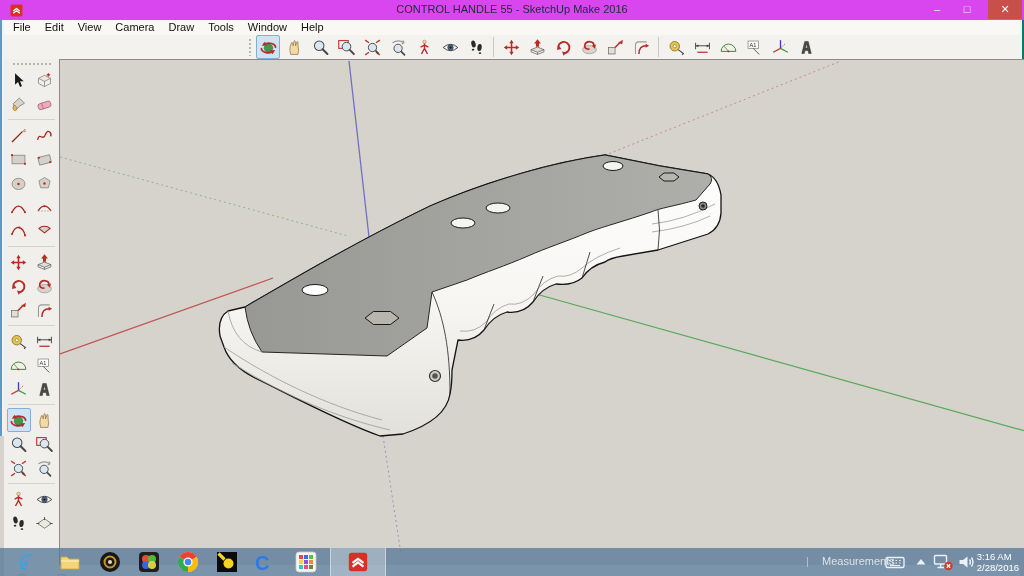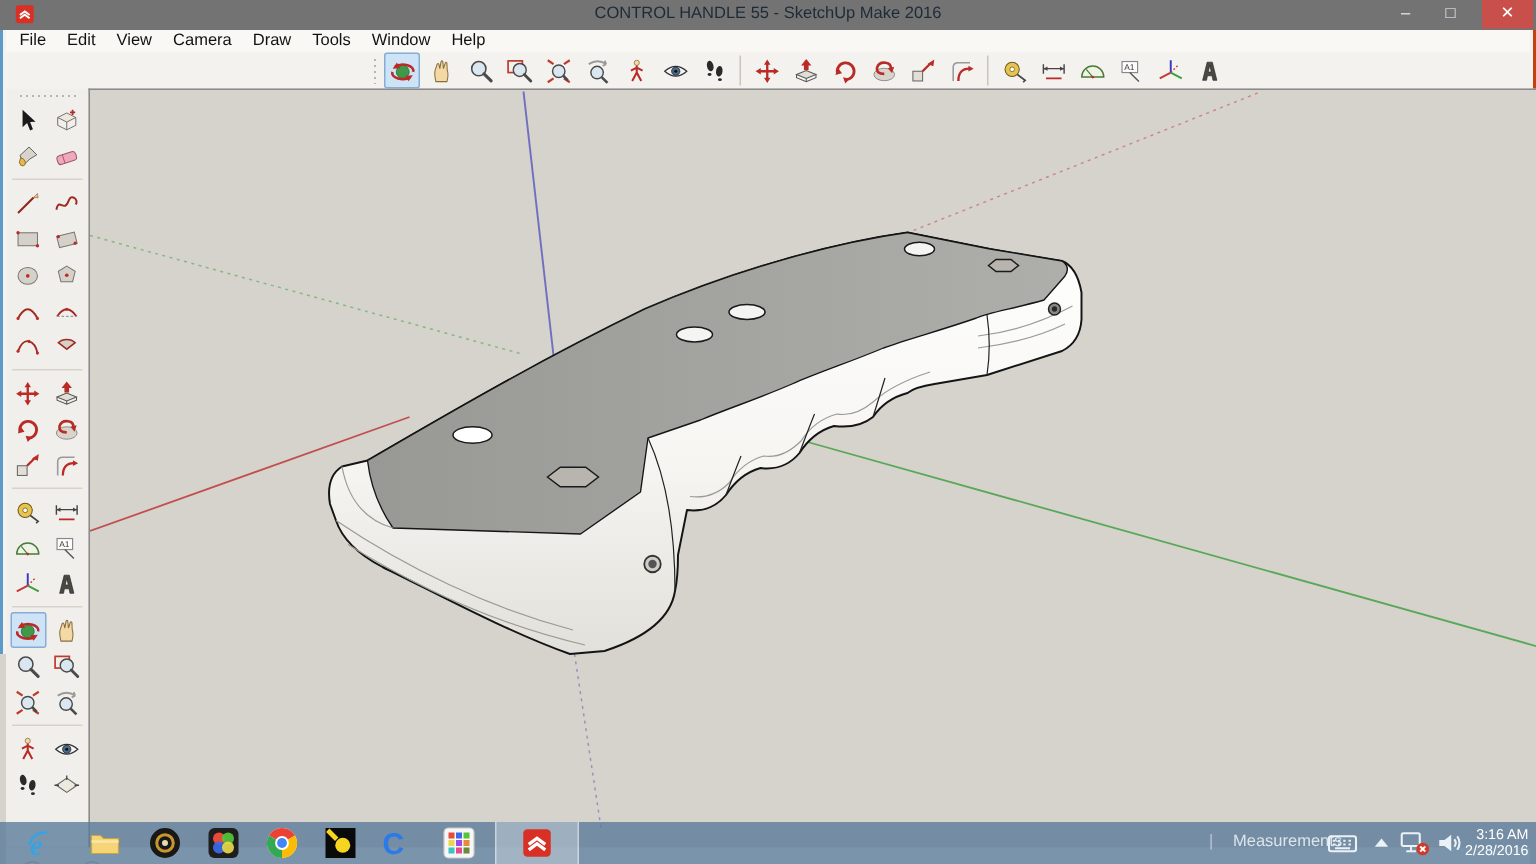--- a/index.html
+++ b/index.html
@@ -1,26 +1,26 @@
 <!DOCTYPE html>
 <html><head>
 <meta charset="utf-8">
 <style>
   html,body{margin:0;padding:0;}
   body{width:1024px;height:576px;position:relative;overflow:hidden;
        font-family:"Liberation Sans",sans-serif;background:#d6d3cd;-webkit-font-smoothing:antialiased;}
-  #titlebar{position:absolute;left:0;top:0;width:1024px;height:28px;background:#737373;}
+  #titlebar{position:absolute;left:0;top:0;width:1024px;height:28px;background:#d946ef;}
   #titlebar .ttl{position:absolute;left:0;right:0;top:3px;text-align:center;font-size:11px;color:#1d2b38;}
   #app-icon{position:absolute;left:10px;top:3px;width:13px;height:13px;}
   .wbtn{position:absolute;top:0;height:19px;line-height:18px;text-align:center;color:#eaf2fa;font-size:11px;cursor:default;}
   #btn-min{right:74px;width:26px;}
   #btn-max{right:44px;width:26px;}
   #btn-close{right:2px;width:34px;background:#c9504a;color:#fff;}
   #window-body{position:absolute;left:0;top:20px;width:1024px;height:416px;background:#f4f2ee;
-      border-left:2px solid #5b9ac9;border-right:2px solid #c2410c;box-sizing:border-box;}
+      border-left:2px solid #5b9ac9;border-right:2px solid #0f766e;box-sizing:border-box;}
   #menubar{position:absolute;left:2px;right:2px;top:0;height:15px;background:#f9f8f5;font-size:11px;color:#111;}
   #menubar span{display:inline-block;padding:1px 5px;margin-left:4px;}
   #toolbar{position:absolute;left:2px;right:2px;top:15px;height:24px;background:#f4f2ee;white-space:nowrap;}
   #toolbar-inner{position:absolute;left:244px;top:0;height:24px;display:flex;align-items:center;}
   .tgrip{width:4px;height:18px;margin-right:3px;
       background-image:radial-gradient(#b9b5ad 1px,transparent 1px);background-size:4px 4px;}
   .tbtn{width:22px;height:22px;margin:0 1px;border:1px solid transparent;border-radius:2px;
       display:flex;align-items:center;justify-content:center;}
   .tbtn svg{width:19px;height:19px;}
   .tbtn.sel{background:#cfe3f7;border-color:#84aed6;}
@@ -43,21 +43,21 @@
   .tb-icon svg{width:24px;height:24px;}
   #sk-active{position:absolute;left:330px;top:0;width:56px;height:28px;
       background:rgba(255,255,255,0.30);border-left:1px solid rgba(255,255,255,0.45);
       border-right:1px solid rgba(255,255,255,0.45);box-sizing:border-box;
       display:flex;align-items:center;justify-content:center;}
   #sk-active svg{width:22px;height:22px;}
   #meas-sep{position:absolute;left:806px;top:7px;color:rgba(225,232,238,0.6);font-size:11px;}
   #measurements{position:absolute;left:822px;top:7px;color:rgba(228,235,241,0.92);font-size:11px;}
   .tray{position:absolute;top:3px;width:22px;height:22px;}
   .tray svg{width:22px;height:22px;}
-  #clock{position:absolute;right:5px;top:3px;text-align:right;color:#fff;font-size:9.5px;line-height:11px;}
+  #clock{position:absolute;right:5px;top:3px;text-align:left;color:#fff;font-size:9.5px;line-height:11px;}
 </style>
 </head>
 <body>
 
 <div id="titlebar">
   <span id="app-icon">
     <svg viewBox="0 0 24 24">
         <rect x="1" y="1" width="22" height="22" rx="3" fill="#d93025"></rect>
         <path d="M6 13 L12 8.5 L18 13 M6 17 L12 12.5 L18 17" stroke="#fff" stroke-width="2.4" fill="none"></path>
       </svg>

